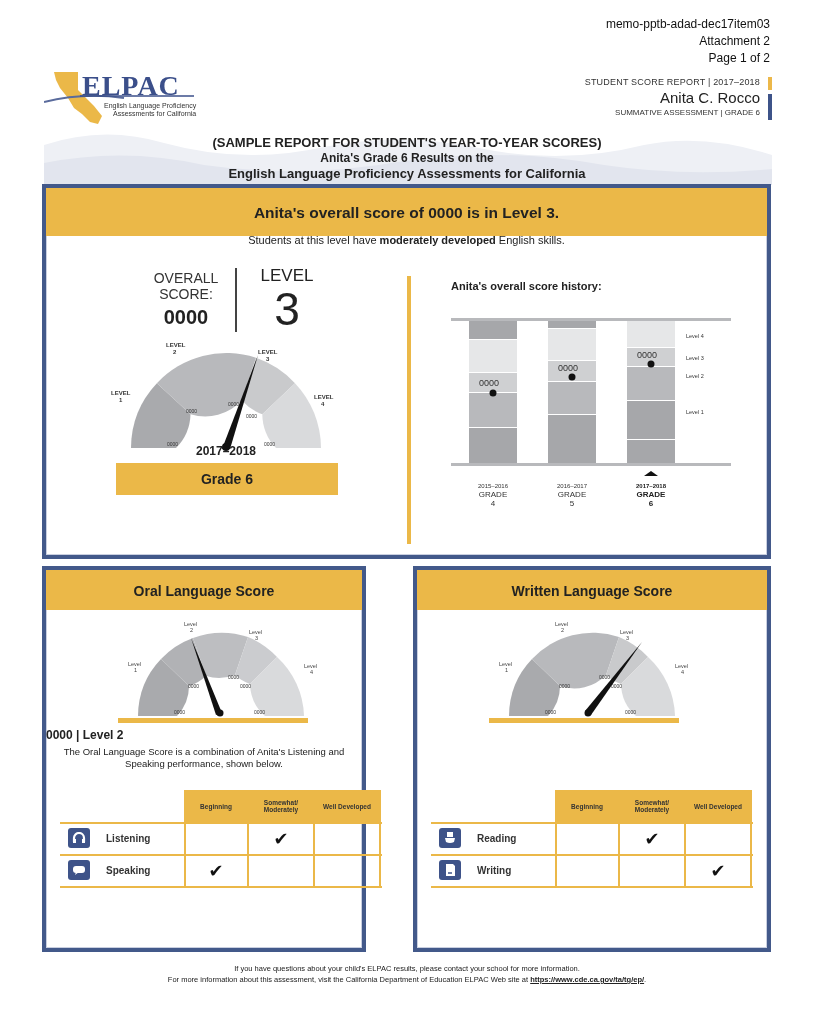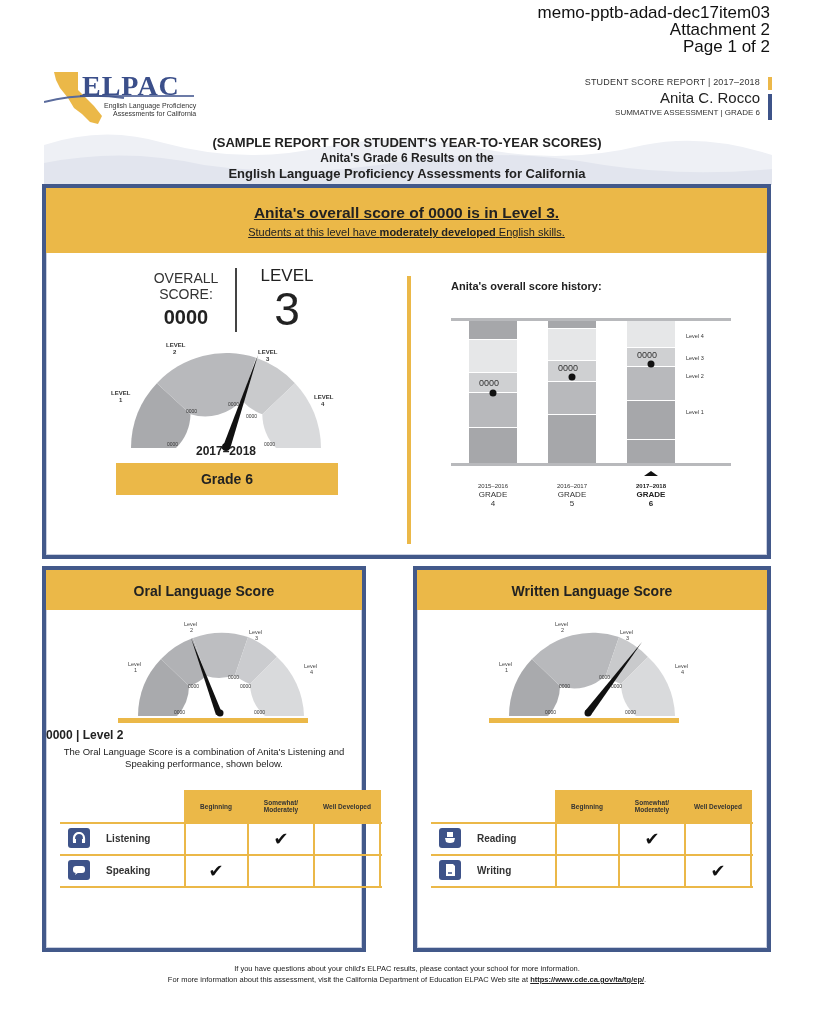--- a/index.html
+++ b/index.html
@@ -1,18 +1,18 @@
 <!DOCTYPE html>
 <html><head>
 <meta charset="utf-8">
 <style>
   * { box-sizing: border-box; margin: 0; padding: 0; }
   body { width: 814px; height: 1024px; background: #ffffff; font-family: "Liberation Sans", sans-serif; color: #222; position: relative; overflow: hidden; }
 
-  .memo { position: absolute; right: 44px; top: 4px; text-align: right; font-size: 17px; line-height: 17px; color: #111; }
+  .memo { position: absolute; right: 44px; top: 16px; text-align: right; font-size: 12px; line-height: 17px; color: #111; }
 
   .logo { position: absolute; left: 44px; top: 68px; width: 200px; height: 60px; }
   .logo svg { position: absolute; left: 0; top: 0; }
   .logo .elpac { position: absolute; left: 38px; top: 2px; font-family: "Liberation Serif", serif; font-weight: bold; font-size: 28px; color: #3b4f8a; letter-spacing: 1px; }
   .logo .sub { position: absolute; left: 60px; top: 34px; font-size: 7px; line-height: 8px; color: #333; text-align: right; }
 
   .report-meta { position: absolute; right: 54px; top: 77px; text-align: right; }
   .report-meta .l1 { font-size: 9px; color: #333; letter-spacing: .2px; }
   .report-meta .l2 { font-size: 15px; color: #222; margin-top: 2px; }
   .report-meta .l3 { font-size: 8px; color: #333; margin-top: 2px; }
@@ -22,23 +22,23 @@
   .mountains { position: absolute; left: 44px; top: 125px; width: 728px; height: 60px; }
 
   .headline { position: absolute; left: 0; width: 814px; top: 135px; text-align: center; font-weight: bold; color: #222; }
   .headline .h1 { font-size: 13px; line-height: 16px; }
   .headline .h2 { font-size: 12px; line-height: 15px; }
   .headline .h3 { font-size: 13px; line-height: 16px; }
 
   .panel { position: absolute; border: 4px solid #43598a; background: #fff; }
   .panel .inner-border { position: absolute; inset: 0; border: 1px solid #c9cfe0; pointer-events: none; }
   .main-panel { left: 42px; top: 184px; width: 729px; height: 375px; }
-  .main-banner { position: absolute; left: 0; top: 0; right: 0; height: 65px; background: #ebb848; text-align: center; text-decoration: underline; }
+  .main-banner { position: absolute; left: 0; top: 0; right: 0; height: 48px; background: #ebb848; text-align: center; }
   .main-banner .t1 { font-size: 15.5px; font-weight: bold; margin-top: 16px; color: #222; }
-  .main-banner .t2 { font-size: 11px; margin-top: 4px; color: #222; }
+  .main-banner .t2 { font-size: 11px; margin-top: 12px; color: #222; }
   .main-banner .t2 b { font-weight: bold; }
 
   .overall-box { position: absolute; left: 100px; top: 80px; width: 150px; height: 70px; }
   .overall-box .ov-label { position: absolute; left: 0; top: 2px; width: 80px; text-align: center; font-size: 14px; color: #333; line-height: 16px; }
   .overall-box .ov-score { position: absolute; left: 0; top: 38px; width: 80px; text-align: center; font-size: 20px; font-weight: bold; color: #222; }
   .overall-box .divider { position: absolute; left: 89px; top: 0; width: 1.5px; height: 64px; background: #444; }
   .overall-box .lv-label { position: absolute; left: 96px; top: -2px; width: 90px; text-align: center; font-size: 17px; color: #222; }
   .overall-box .lv-num { position: absolute; left: 96px; top: 14px; width: 90px; text-align: center; font-size: 46px; color: #222; }
 
   .gauge-main { position: absolute; left: 60px; top: 145px; width: 240px; height: 120px; }

